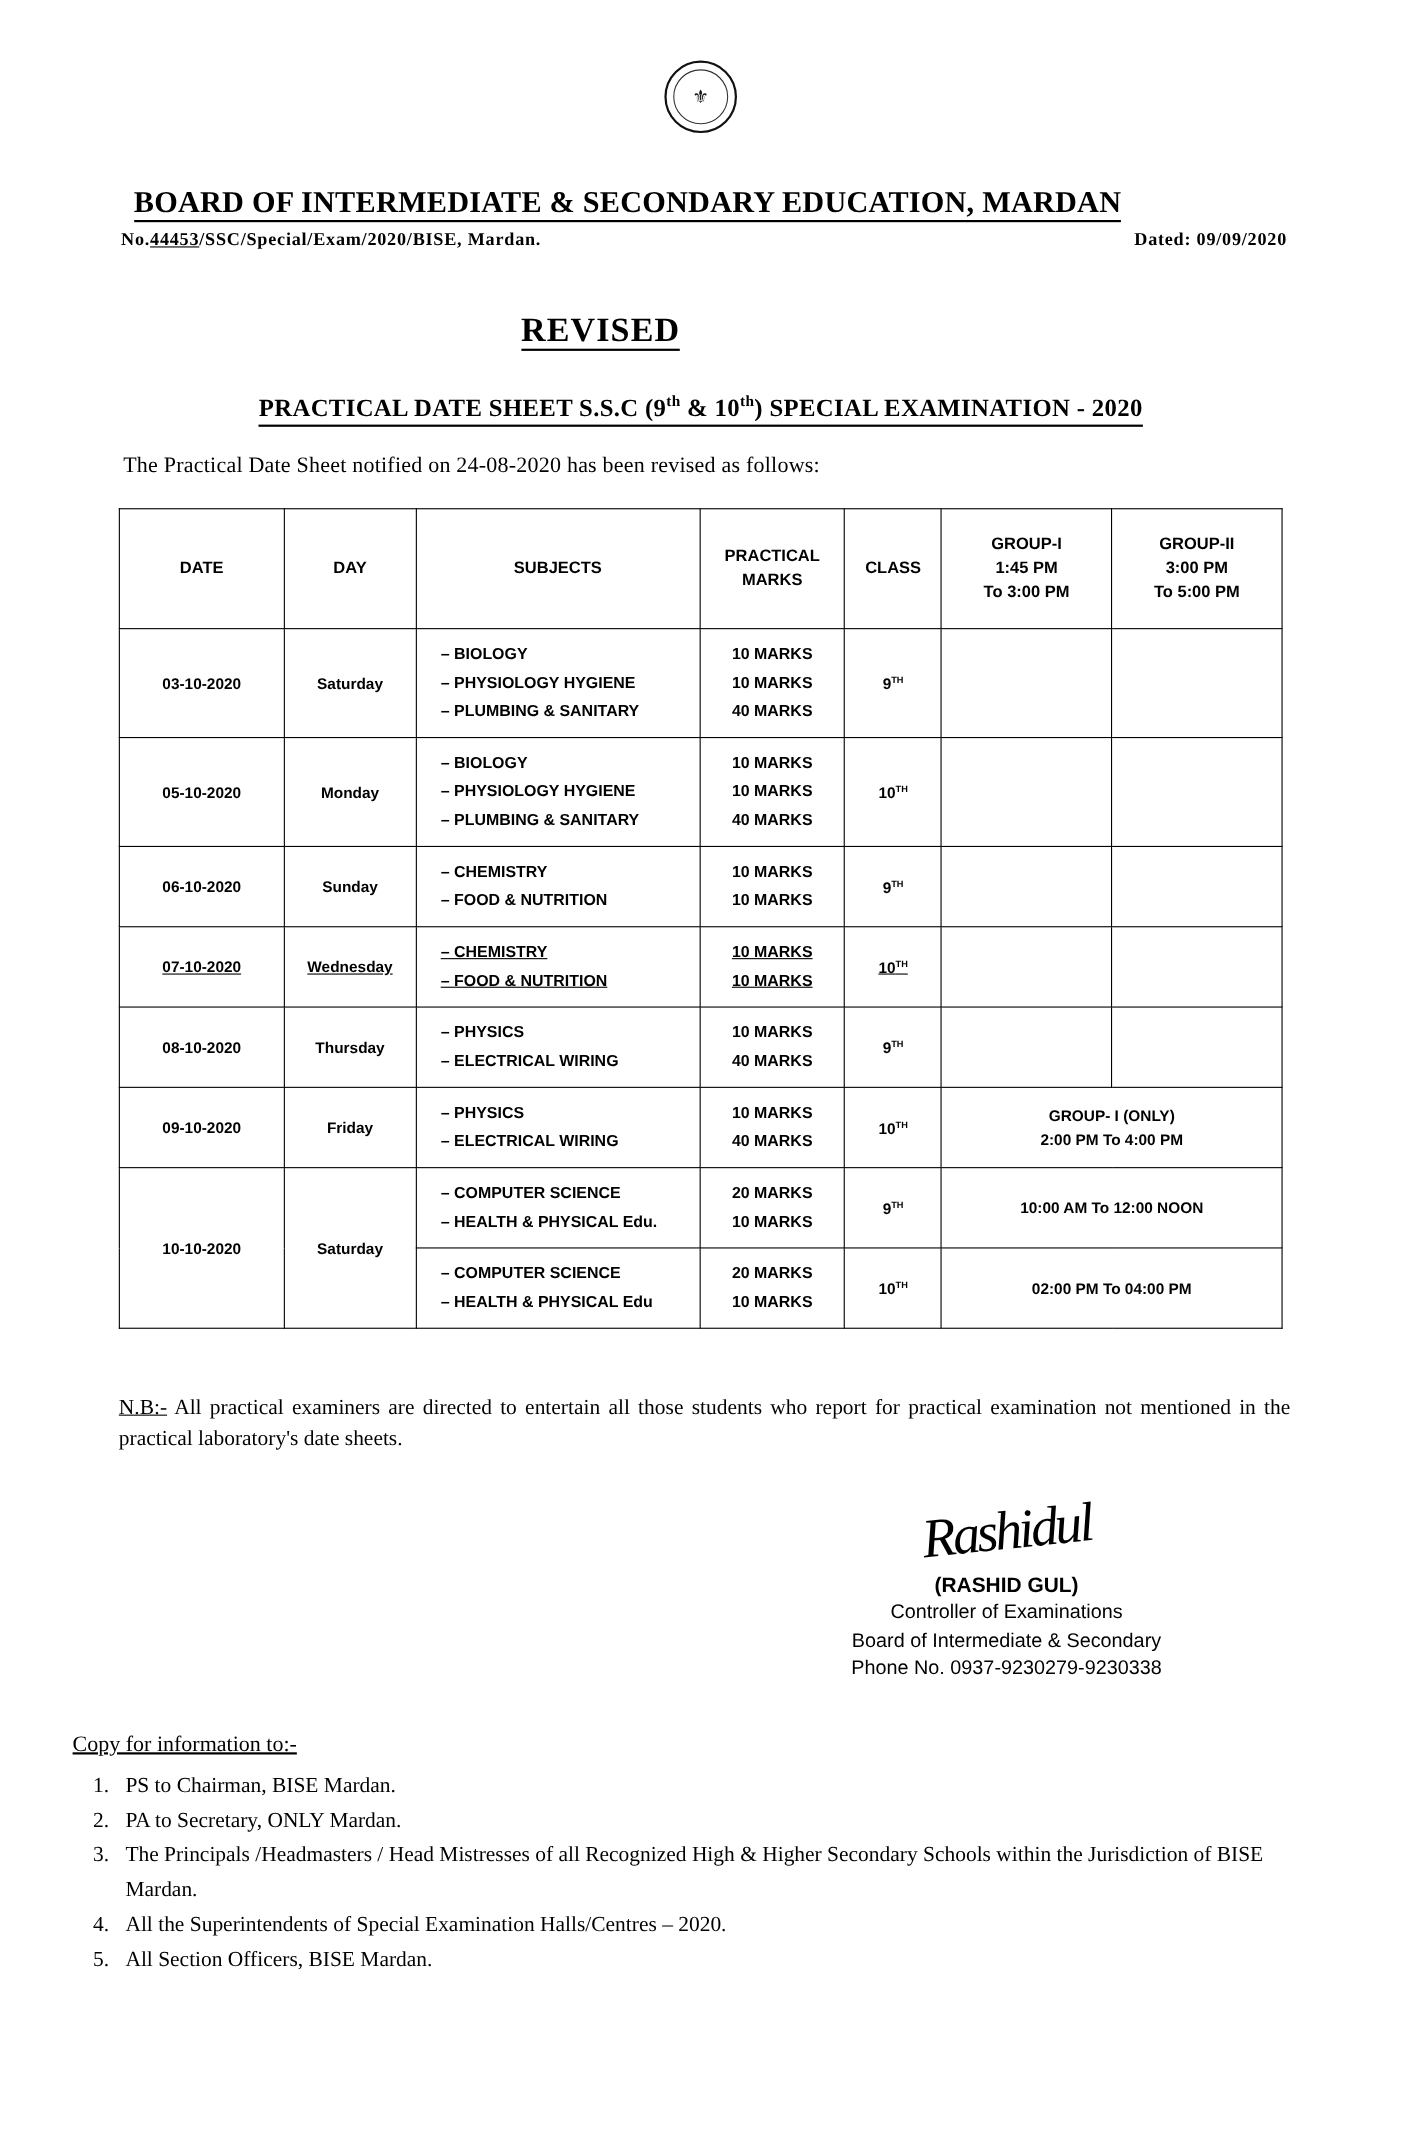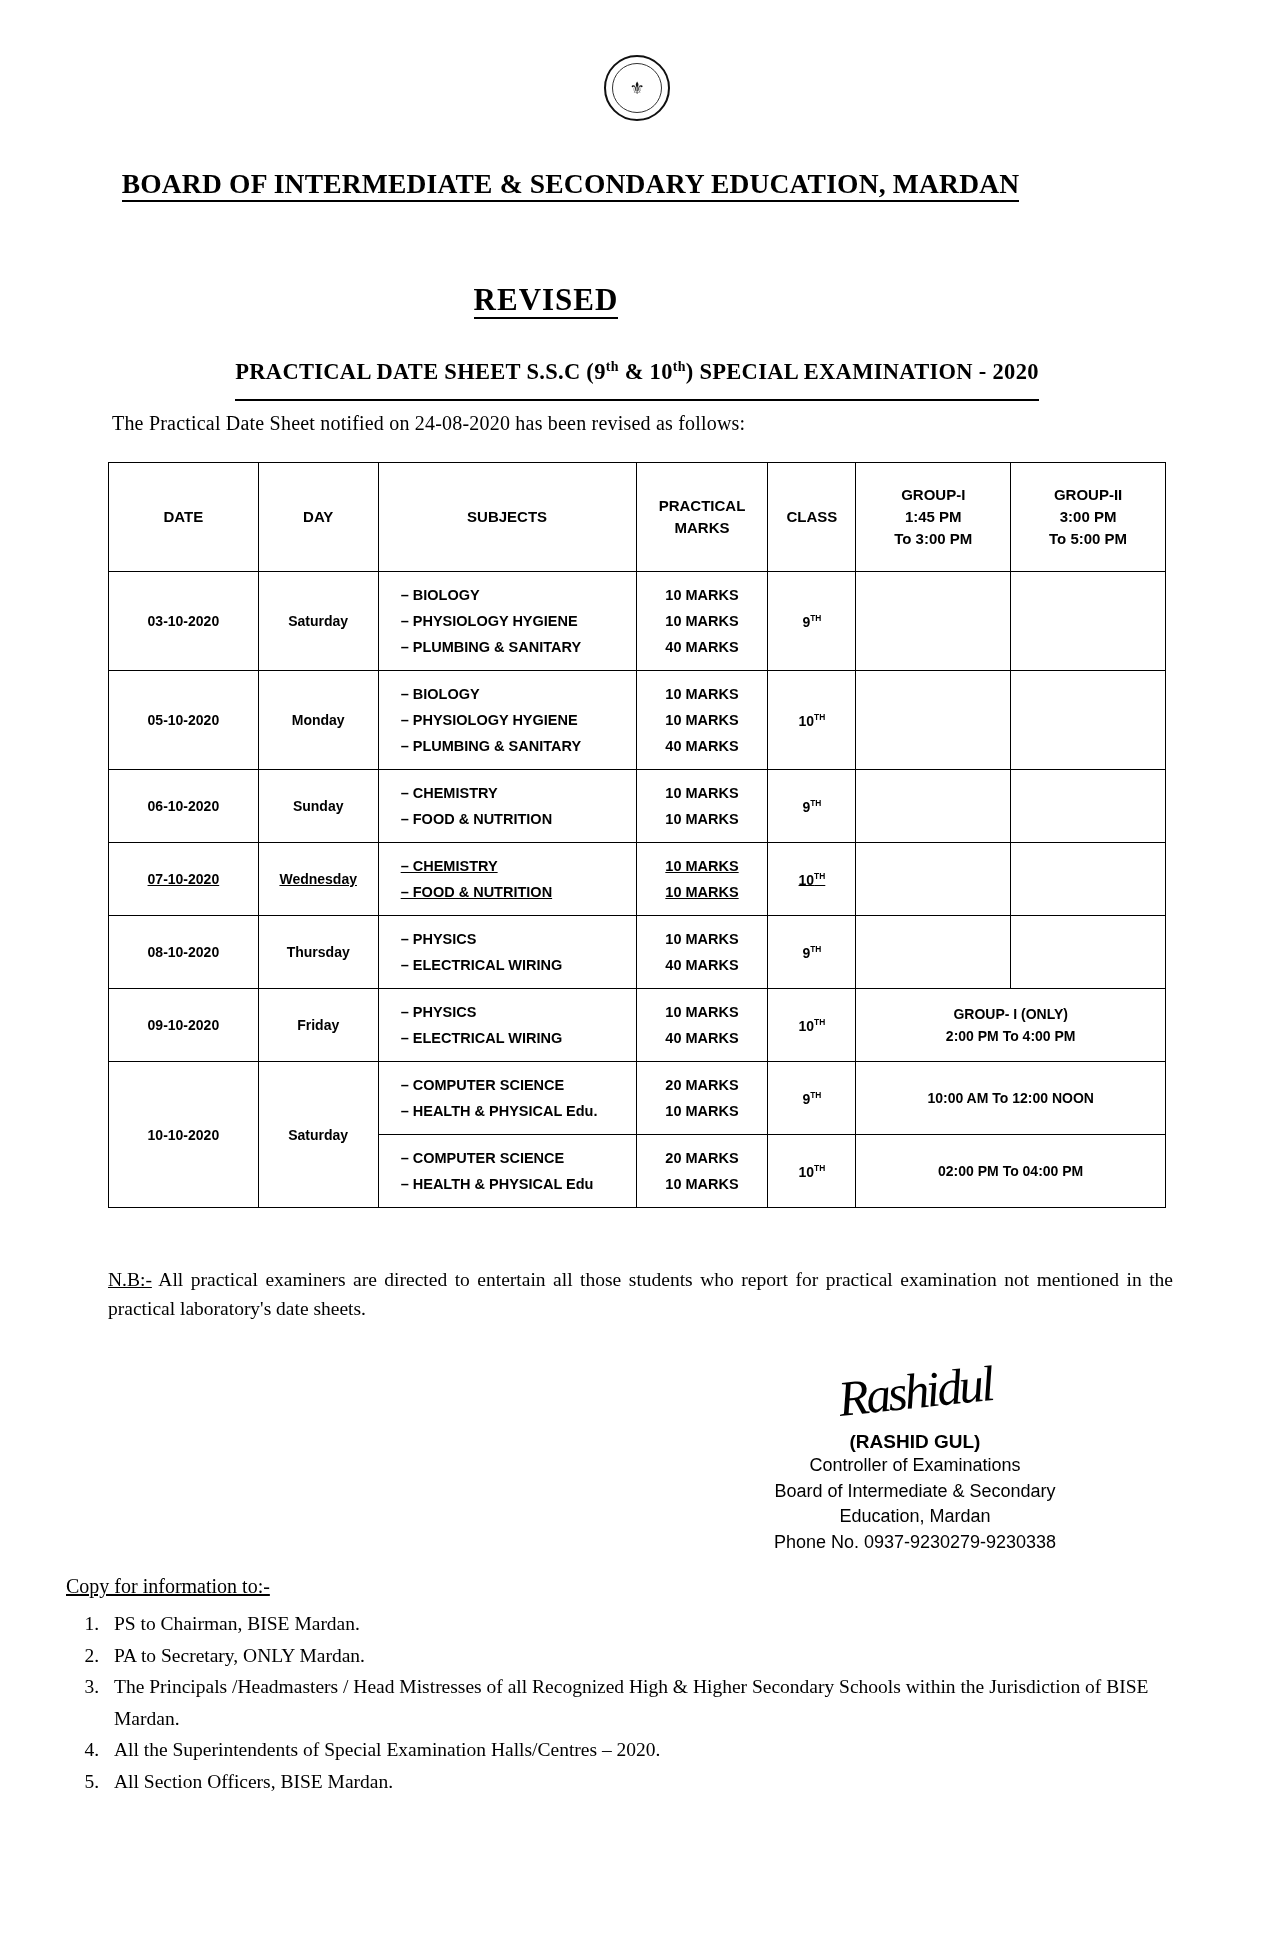--- a/index.html
+++ b/index.html
@@ -102,21 +102,21 @@
   .subtitle {
     position: absolute;
     top: 358px;
     left: 0;
     width: 1274px;
     text-align: center;
     font-size: 22.5px;
     font-weight: bold;
     letter-spacing: 0.3px;
   }
-  .subtitle .u { border-bottom: 2px solid #000; padding-bottom: 15px; }
+  .subtitle .u { border-bottom: 2px solid #000; padding-bottom: 3px; }
   sup { font-size: 0.62em; vertical-align: super; }
 
   .intro {
     position: absolute;
     top: 412px;
     left: 112px;
     font-size: 20px;
     letter-spacing: 0.2px;
   }
 
@@ -250,20 +250,24 @@
   <div class="logo-wrap">
     <div class="logo">
       <div class="logo-inner">⚜</div>
     </div>
   </div>
 
   <div class="board-title">
     <span>BOARD OF INTERMEDIATE &amp; SECONDARY EDUCATION, MARDAN</span>
   </div>
 
+  <div class="ref-row">
+    <div class="ref-no"><span>No.</span><u>44453</u><span>/SSC/Special/Exam/2020/BISE, Mardan.</span></div>
+    <div class="ref-date">Dated: 09/09/2020</div>
+  </div>
 
   <div class="revised">
     <span>REVISED</span>
   </div>
 
   <div class="subtitle">
     <span class="u"><span>PRACTICAL DATE SHEET S.S.C (9</span><sup>th</sup><span> &amp; 10</span><sup>th</sup><span>) SPECIAL EXAMINATION - 2020</span></span>
   </div>
 
   <div class="intro">The Practical Date Sheet notified on 24-08-2020 has been revised as follows:</div>
@@ -469,21 +473,20 @@
 
   <div class="nb">
     <u>N.B:-</u><span> All practical examiners are directed to entertain all those students who report for practical examination not mentioned in the practical laboratory's date sheets.</span>
   </div>
 
   <div class="signature-block">
     <div class="sig-scribble">Rashidul</div>
     <div class="sig-name">(RASHID GUL)</div>
     <div class="sig-line">Controller of Examinations</div>
     <div class="sig-line">Board of Intermediate &amp; Secondary</div>
-    <div class="sig-line">Education, Mardan</div>
     <div class="sig-line">Phone No. 0937-9230279-9230338</div>
   </div>
 
   <div class="copy-head">
     <u>Copy for information to:-</u>
   </div>
   <ol class="copy-list">
     <li>PS to Chairman, BISE Mardan.</li>
     <li>PA to Secretary, ONLY Mardan.</li>
     <li>The Principals /Headmasters / Head Mistresses of all Recognized High &amp; Higher Secondary Schools within the Jurisdiction of BISE Mardan.</li>

